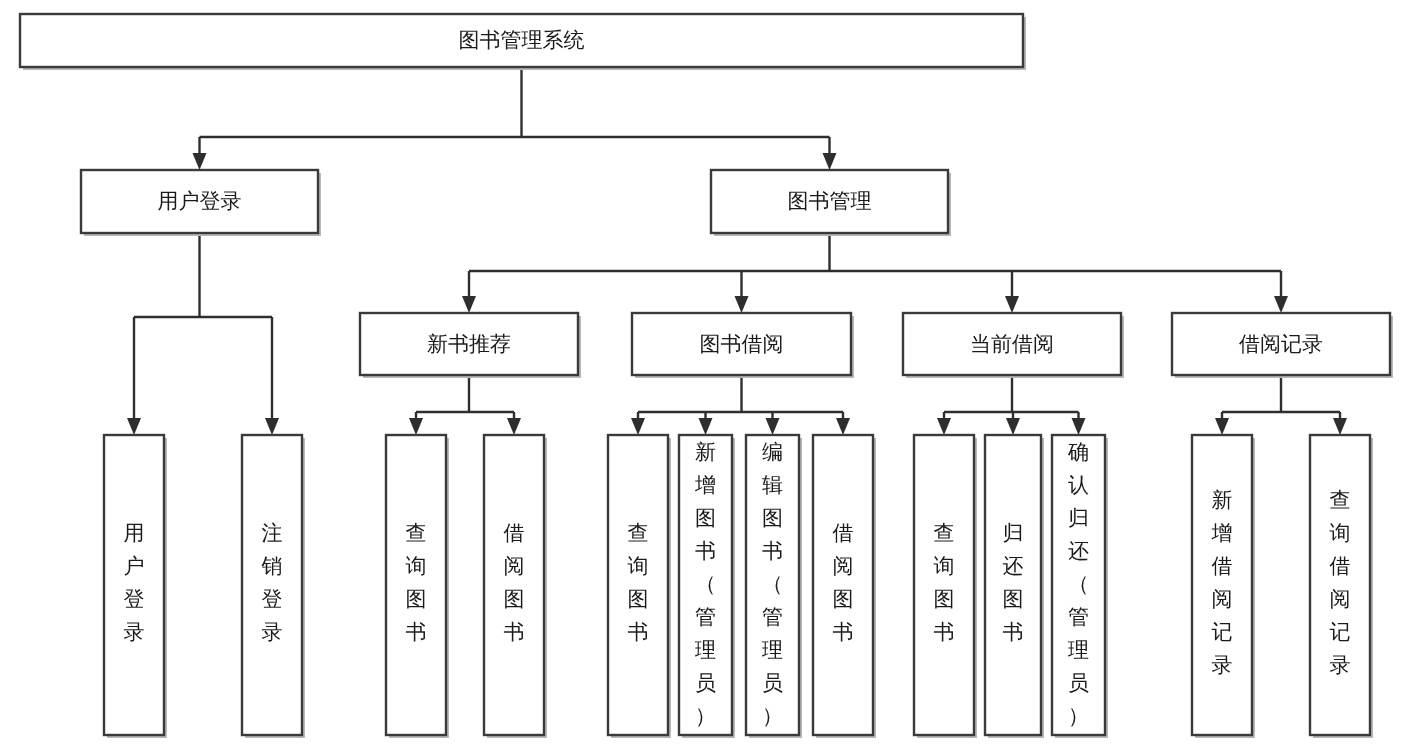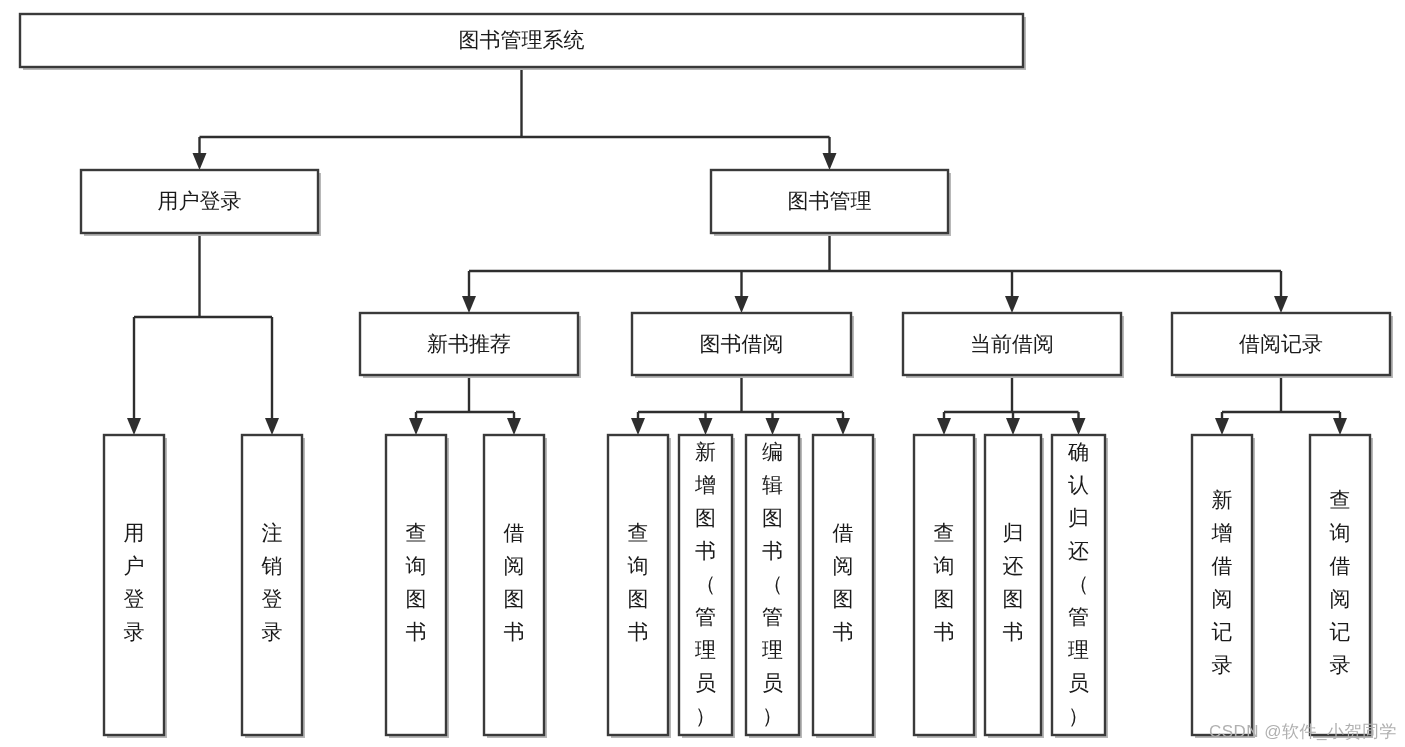--- a/index.html
+++ b/index.html
@@ -225,14 +225,13 @@
           <rect class="node-box" x="1192" y="435" width="60" height="300"></rect>
           <text class="node-label-vert" x="1222" y="506.5"><tspan x="1222" dy="0">新</tspan><tspan x="1222" dy="33">增</tspan><tspan x="1222" dy="33">借</tspan><tspan x="1222" dy="33">阅</tspan><tspan x="1222" dy="33">记</tspan><tspan x="1222" dy="33">录</tspan></text>
         </g>
         <g>
           <rect class="node-shadow" x="1313" y="438" width="60" height="300"></rect>
           <rect class="node-box" x="1310" y="435" width="60" height="300"></rect>
           <text class="node-label-vert" x="1340" y="506.5"><tspan x="1340" dy="0">查</tspan><tspan x="1340" dy="33">询</tspan><tspan x="1340" dy="33">借</tspan><tspan x="1340" dy="33">阅</tspan><tspan x="1340" dy="33">记</tspan><tspan x="1340" dy="33">录</tspan></text>
         </g>
       </g>
   </svg>
-  <div class="watermark-text">CSDN @软件_小贺同学</div>
 </div>
 
 </body></html>

